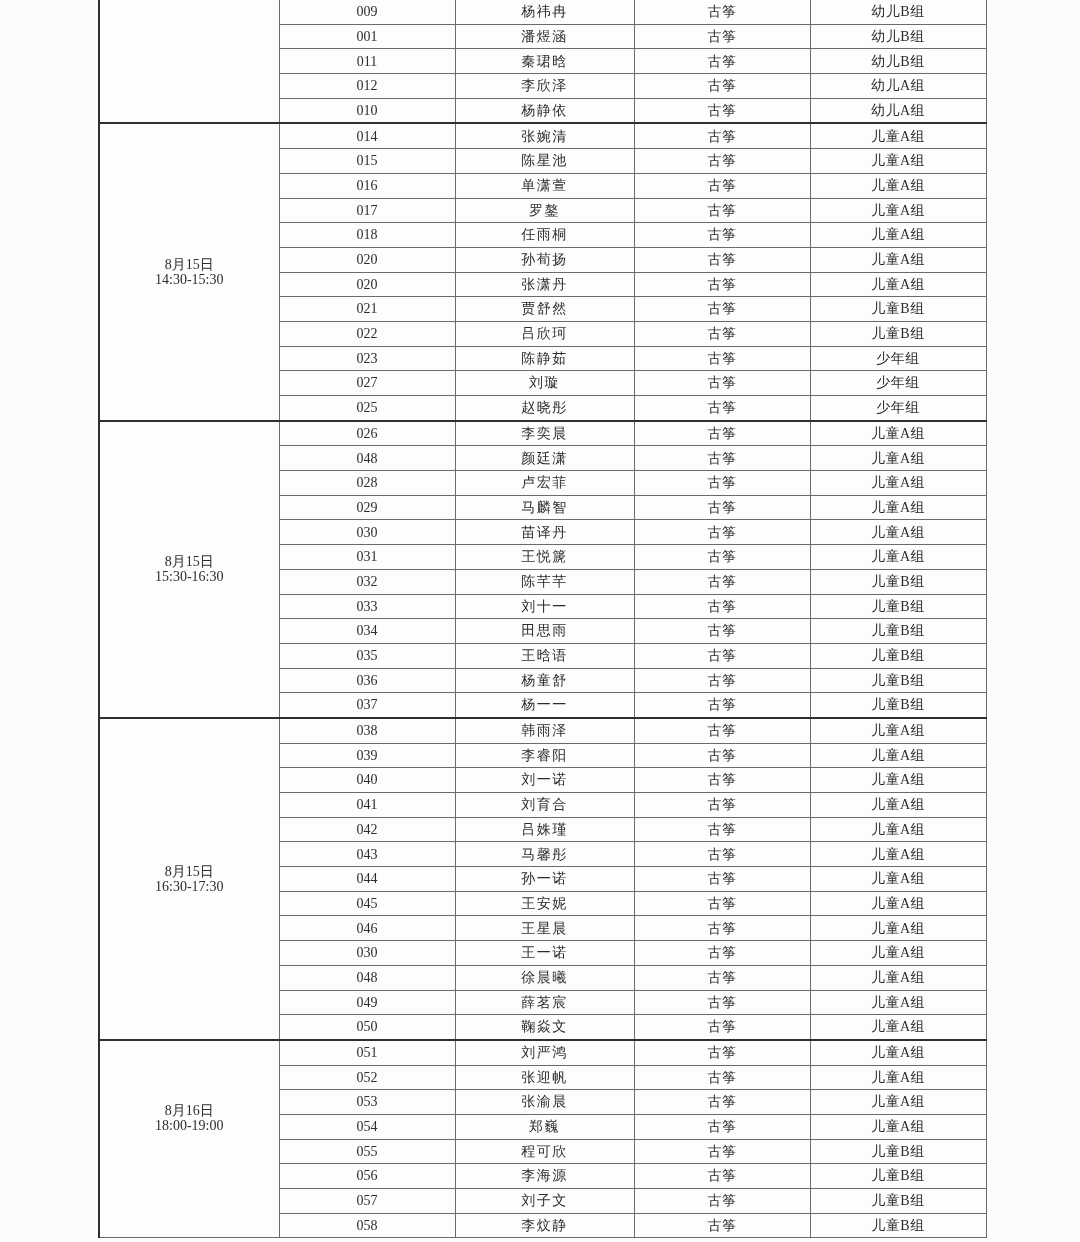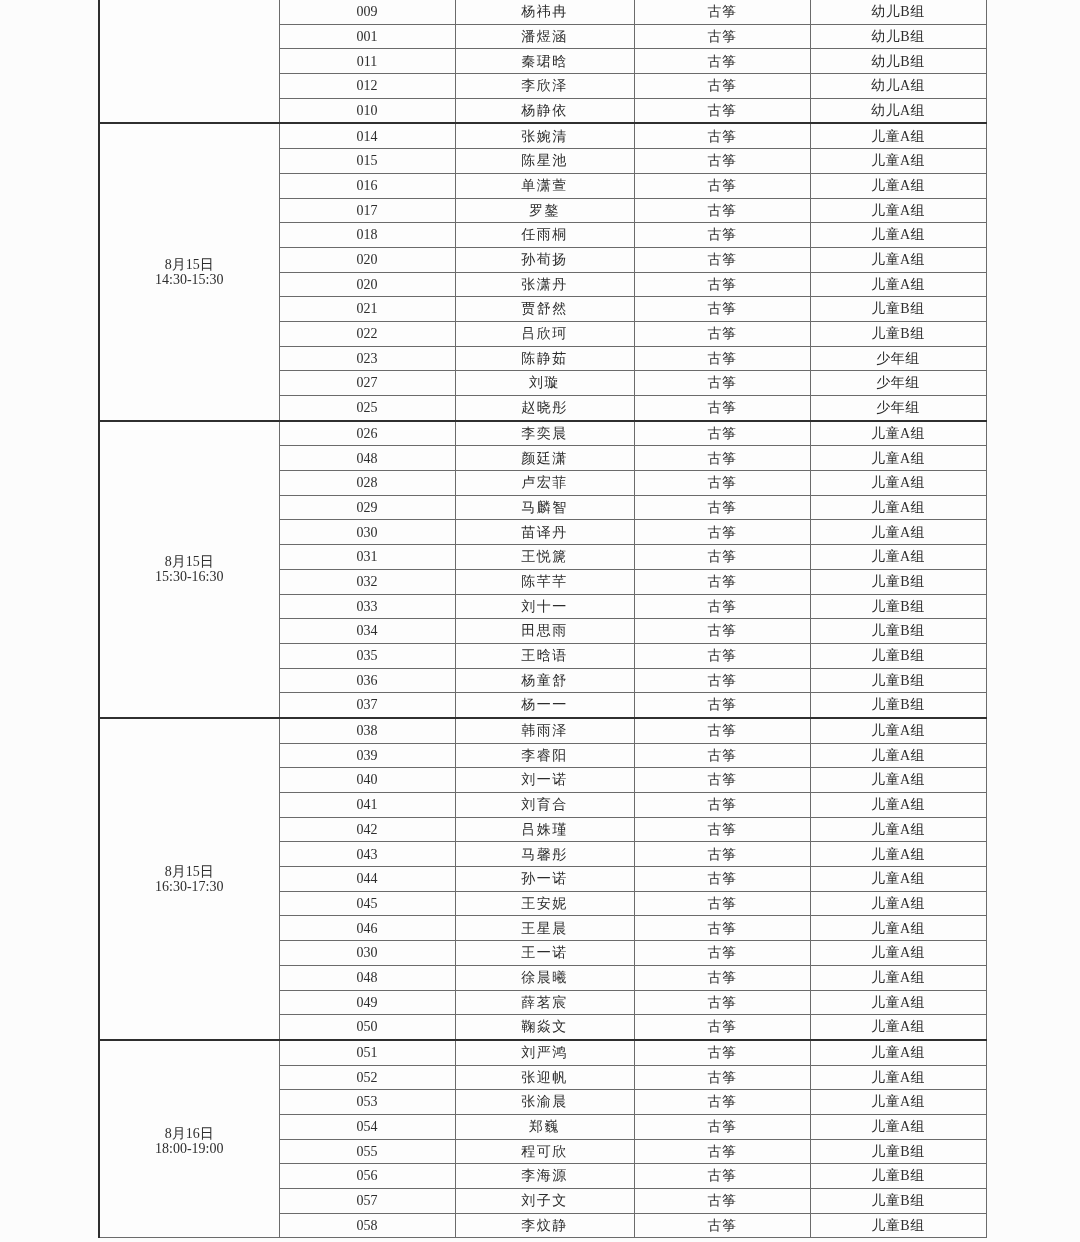--- a/index.html
+++ b/index.html
@@ -42,21 +42,21 @@
   tr.block-start td {
     border-top: 2px solid #2f2f2f;
   }
   td.col-time {
     font-size: 14px;
     line-height: 1.5;
     border-left: 2px solid #2e2e2e;
   }
   td.col-time.time-bottom {
     vertical-align: top;
-    padding-top: 85px;
+    padding-top: 62px;
   }
   td.col-name {
     letter-spacing: 1.5px;
     font-size: 14.5px;
   }
   td.col-no {
     font-size: 14px;
   }
   td.col-instrument, td.col-group {
     letter-spacing: 0.5px;

